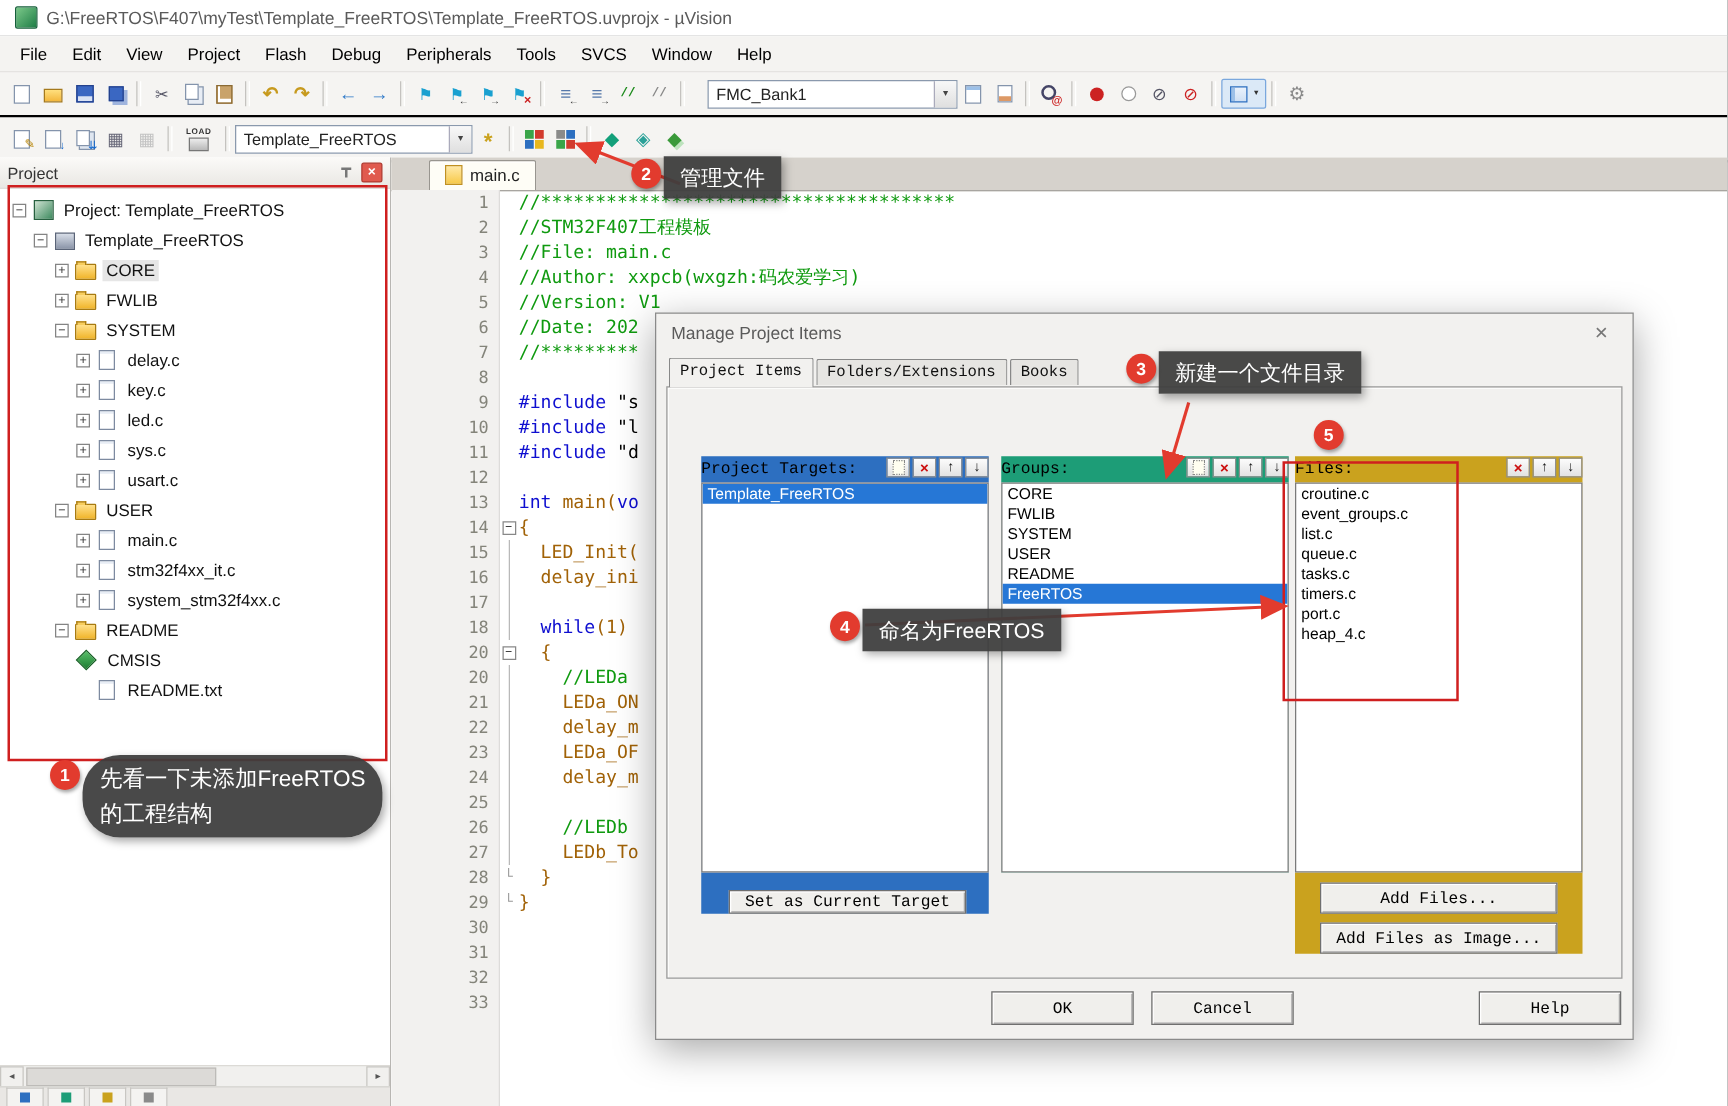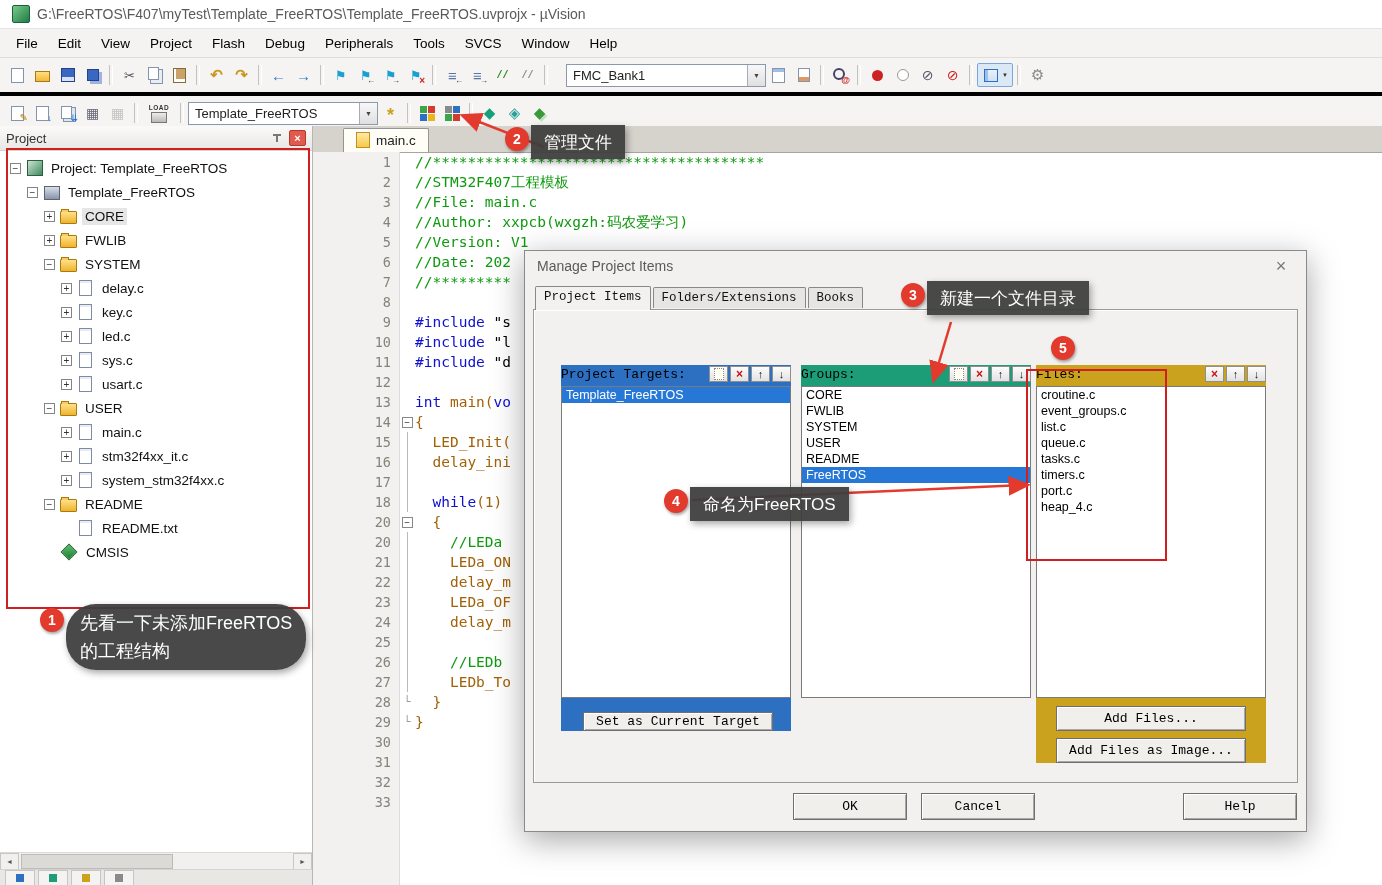--- a/index.html
+++ b/index.html
@@ -9,21 +9,21 @@
   
   .titlebar{height:28px;background:#ffffff;border-bottom:1px solid #e4e4e4;display:flex;align-items:center;gap:7px;padding-left:12px;}
   .appicon{width:16px;height:16px;background:linear-gradient(135deg,#7cc98a,#1e7d46);border:1px solid #16603a;border-radius:2px;color:#fff;font-size:10px;display:flex;align-items:center;justify-content:center;font-weight:bold;}
   .title-text{color:#5a5a5a;font-size:14px;}
 
   
   .menubar{height:28px;background:#f4f3f1;border-bottom:1px solid #e0dedb;display:flex;align-items:center;padding-left:6px;}
   .menu-item{padding:4px 10px;font-size:13.5px;color:#000000;}
 
   
-  .toolbar{height:34px;background:#f5f4f2;border-bottom:4px solid #000000;display:flex;align-items:center;padding:0 5px;}
+  .toolbar{height:34px;background:#f5f4f2;border-bottom:2px solid #000000;display:flex;align-items:center;padding:0 5px;}
   .tbgroup{display:flex;align-items:center;}
   .tbtn{width:23px;height:22px;display:flex;align-items:center;justify-content:center;border:1px solid transparent;border-radius:2px;position:relative;}
   .tb-sep{width:2px;height:20px;border-left:1px solid #c4c2bf;border-right:1px solid #ffffff;margin:0 4px;}
   .glyph{position:relative;display:flex;align-items:center;justify-content:center;width:17px;height:16px;font-size:14px;color:#555;}
 
   .g-new-file::before{content:"";width:11px;height:13px;background:#fff;border:1px solid #8494ac;}
   .g-open-file::before{content:"";width:13px;height:9px;background:linear-gradient(#ffdf7e,#f3b73c);border:1px solid #a5791c;margin-top:3px;}
   .g-save::before{content:"";width:12px;height:12px;background:#3a67c2;border:1px solid #24418c;box-shadow:inset 0 -4px 0 #d9e2f4;}
   .g-save-all::before{content:"";width:10px;height:10px;background:#3a67c2;border:1px solid #24418c;box-shadow:3px 3px 0 #9fb4dd;}
   .g-cut::before{content:"✂";font-size:13px;color:#556;}
@@ -446,33 +446,33 @@
           </span>
           <span class="tlabel" data-name="tree-item-label">system_stm32f4xx.c</span>
         </div>
         <div class="trow" data-name="tree-item-readme" style="padding-left: 44px;">
           <span class="ebox" data-name="collapse-icon">−</span>
           <span class="ticon" data-name="folder-icon">
             <span class="t-folder"></span>
           </span>
           <span class="tlabel" data-name="tree-item-label">README</span>
         </div>
-        <div class="trow" data-name="tree-item-readme-txt" style="padding-left: 61px;">
-          <span class="ebox hidden" data-name="collapse-icon"></span>
-          <span class="ticon" data-name="file-icon">
-            <span class="t-file"></span>
-          </span>
-          <span class="tlabel" data-name="tree-item-label">README.txt</span>
-        </div>
         <div class="trow" data-name="tree-item-cmsis" style="padding-left: 44px;">
           <span class="ebox hidden" data-name="collapse-icon"></span>
           <span class="ticon" data-name="cmsis-icon">
             <span class="t-cmsis"></span>
           </span>
           <span class="tlabel" data-name="tree-item-label">CMSIS</span>
+        </div>
+        <div class="trow" data-name="tree-item-readme-txt" style="padding-left: 61px;">
+          <span class="ebox hidden" data-name="collapse-icon"></span>
+          <span class="ticon" data-name="file-icon">
+            <span class="t-file"></span>
+          </span>
+          <span class="tlabel" data-name="tree-item-label">README.txt</span>
         </div>
       </div>
     <div class="hscroll" data-name="project-hscrollbar">
       <span class="sbtn left" data-name="scroll-left-icon"></span>
       <span class="sthumb" data-name="scrollbar-thumb"></span>
       <span class="sbtn right" style="margin-left:auto;" data-name="scroll-right-icon"></span>
     </div>
     <div class="btabs" data-name="panel-bottom-tabs">
       <span class="btab" data-name="panel-tab">
           <span class="bsq c1" data-name="panel-tab-icon"></span>

